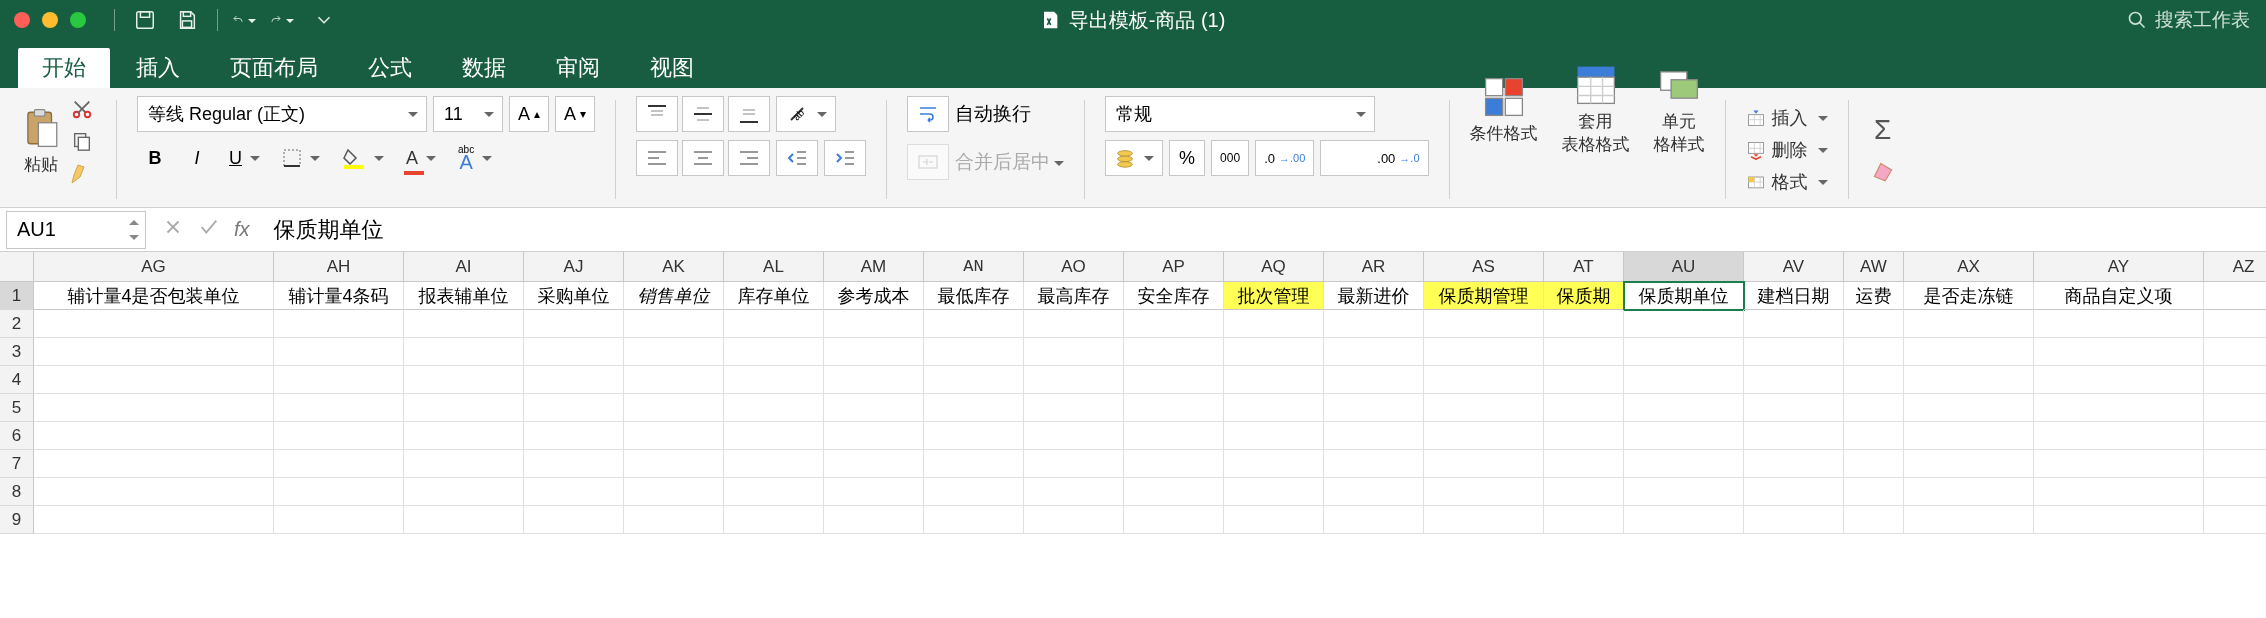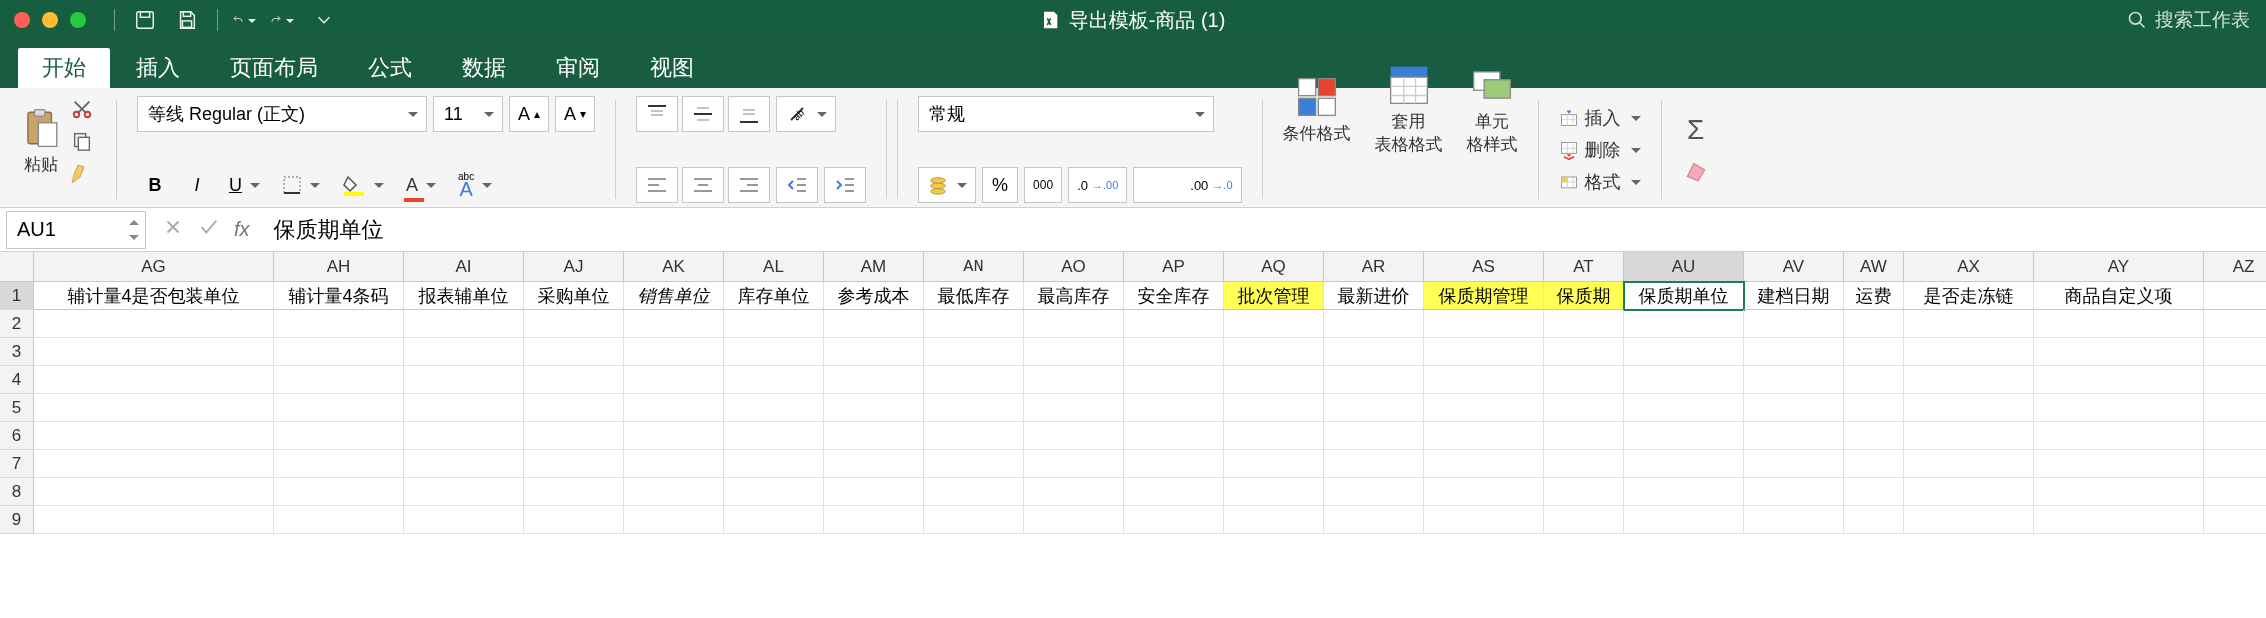--- a/index.html
+++ b/index.html
@@ -17,21 +17,21 @@
 .dropcaret::after{content:"";display:inline-block;border:4px solid transparent;border-top-color:#fff;margin-left:4px;transform:translateY(3px);}
 .qat .sep{width:1px;height:22px;background:rgba(255,255,255,.4);}
 .doctitle{position:absolute;left:50%;transform:translateX(-50%);display:flex;align-items:center;gap:8px;font-size:20px;}
 .doctitle svg{width:20px;height:20px;fill:#fff;}
 .search{margin-left:auto;margin-right:16px;display:flex;align-items:center;gap:8px;color:#cfe0d8;font-size:19px;}
 .search svg{width:20px;height:20px;stroke:#cfe0d8;fill:none;stroke-width:2;}
 .tabbar{height:48px;background:#185c42;display:flex;align-items:flex-end;padding-left:18px;gap:2px;}
 .tab{padding:8px 24px 8px 24px;color:#fff;font-size:22px;height:40px;display:flex;align-items:center;}
 .tab.active{background:#fff;color:#185c42;font-weight:500;border-radius:2px 2px 0 0;}
 .ribbon{height:120px;background:#f5f5f5;border-bottom:1px solid #d0d0d0;display:flex;align-items:stretch;padding:8px 10px 4px 10px;gap:10px;position:relative;}
-.group{display:flex;flex-direction:column;justify-content:space-between;align-items:center;padding:0 10px;position:relative;}
+.group{display:flex;flex-direction:column;align-items:center;padding:0 10px;position:relative;}
 .group.row{flex-direction:row;justify-content:flex-start;align-items:center;gap:6px;}
 .divider{width:1px;background:#d0d0d0;margin:4px 0;}
 .bigbtn{display:flex;flex-direction:column;align-items:center;gap:4px;font-size:16px;color:#333;}
 .bigbtn .ic{width:42px;height:42px;display:flex;align-items:center;justify-content:center;}
 .bigbtn .lbl{font-size:17px;}
 .vstack{display:flex;flex-direction:column;gap:6px;}
 .smbtn{width:28px;height:26px;display:flex;align-items:center;justify-content:center;}
 .hstack{display:flex;align-items:center;gap:6px;}
 .sel{height:36px;background:#fff;border:1px solid #c6c6c6;display:flex;align-items:center;padding:0 28px 0 10px;font-size:18px;position:relative;}
 .sel::after{content:"";position:absolute;right:8px;top:50%;border:5px solid transparent;border-top-color:#666;transform:translateY(-2px);}
@@ -285,24 +285,43 @@
             <path d="M4 8l4 4-4 4" stroke="#3b7dd8" fill="none" stroke-width="2"></path>
             <line x1="12" y1="6" x2="21" y2="6" stroke="#333"></line>
             <line x1="12" y1="12" x2="21" y2="12" stroke="#333"></line>
             <line x1="12" y1="18" x2="21" y2="18" stroke="#333"></line>
           </svg>
         </div>
     </div>
   </div>
   <div class="divider"></div>
 
+  <div class="group" style="align-items:flex-start;">
+    <div class="hstack">
+      <div class="btn">
+          <svg class="ic" viewBox="0 0 24 24">
+            <path d="M4 6h16M4 12h10a3 3 0 010 6h-2m0 0l2-2m-2 2l2 2" stroke="#3b7dd8" fill="none" stroke-width="1.6"></path>
+          </svg>
+        </div>
+      <span style="font-size:19px;">自动换行</span>
+    </div>
+    <div class="hstack" style="margin-top:12px;color:#aaa;">
+      <div class="btn" style="opacity:.5;">
+          <svg class="ic" viewBox="0 0 24 24">
+            <rect x="3" y="6" width="18" height="12" fill="none" stroke="#aaa"></rect>
+            <path d="M7 12h4m6 0h-4m-2-3v6" stroke="#aaa"></path>
+          </svg>
+        </div>
+      <span style="font-size:19px;" class="caret">合并后居中</span>
+    </div>
+  </div>
   <div class="divider"></div>
 
   <div class="group" style="align-items:flex-start;">
-    <div class="sel" style="width:296px;">常规</div>
+    <div class="sel" style="width:270px;">常规</div>
     <div class="hstack" style="margin-top:8px;">
       <div class="btn caret">
           <svg width="22" height="22" viewBox="0 0 24 24">
             <ellipse cx="12" cy="7" rx="8" ry="3" fill="#f3c94b" stroke="#b8923a"></ellipse>
             <ellipse cx="12" cy="13" rx="8" ry="3" fill="#f3c94b" stroke="#b8923a"></ellipse>
             <ellipse cx="12" cy="19" rx="8" ry="3" fill="#f3c94b" stroke="#b8923a"></ellipse>
           </svg>
         </div>
       <div class="btn">%</div>
       <div class="btn" style="font-size:12px;">000</div>

